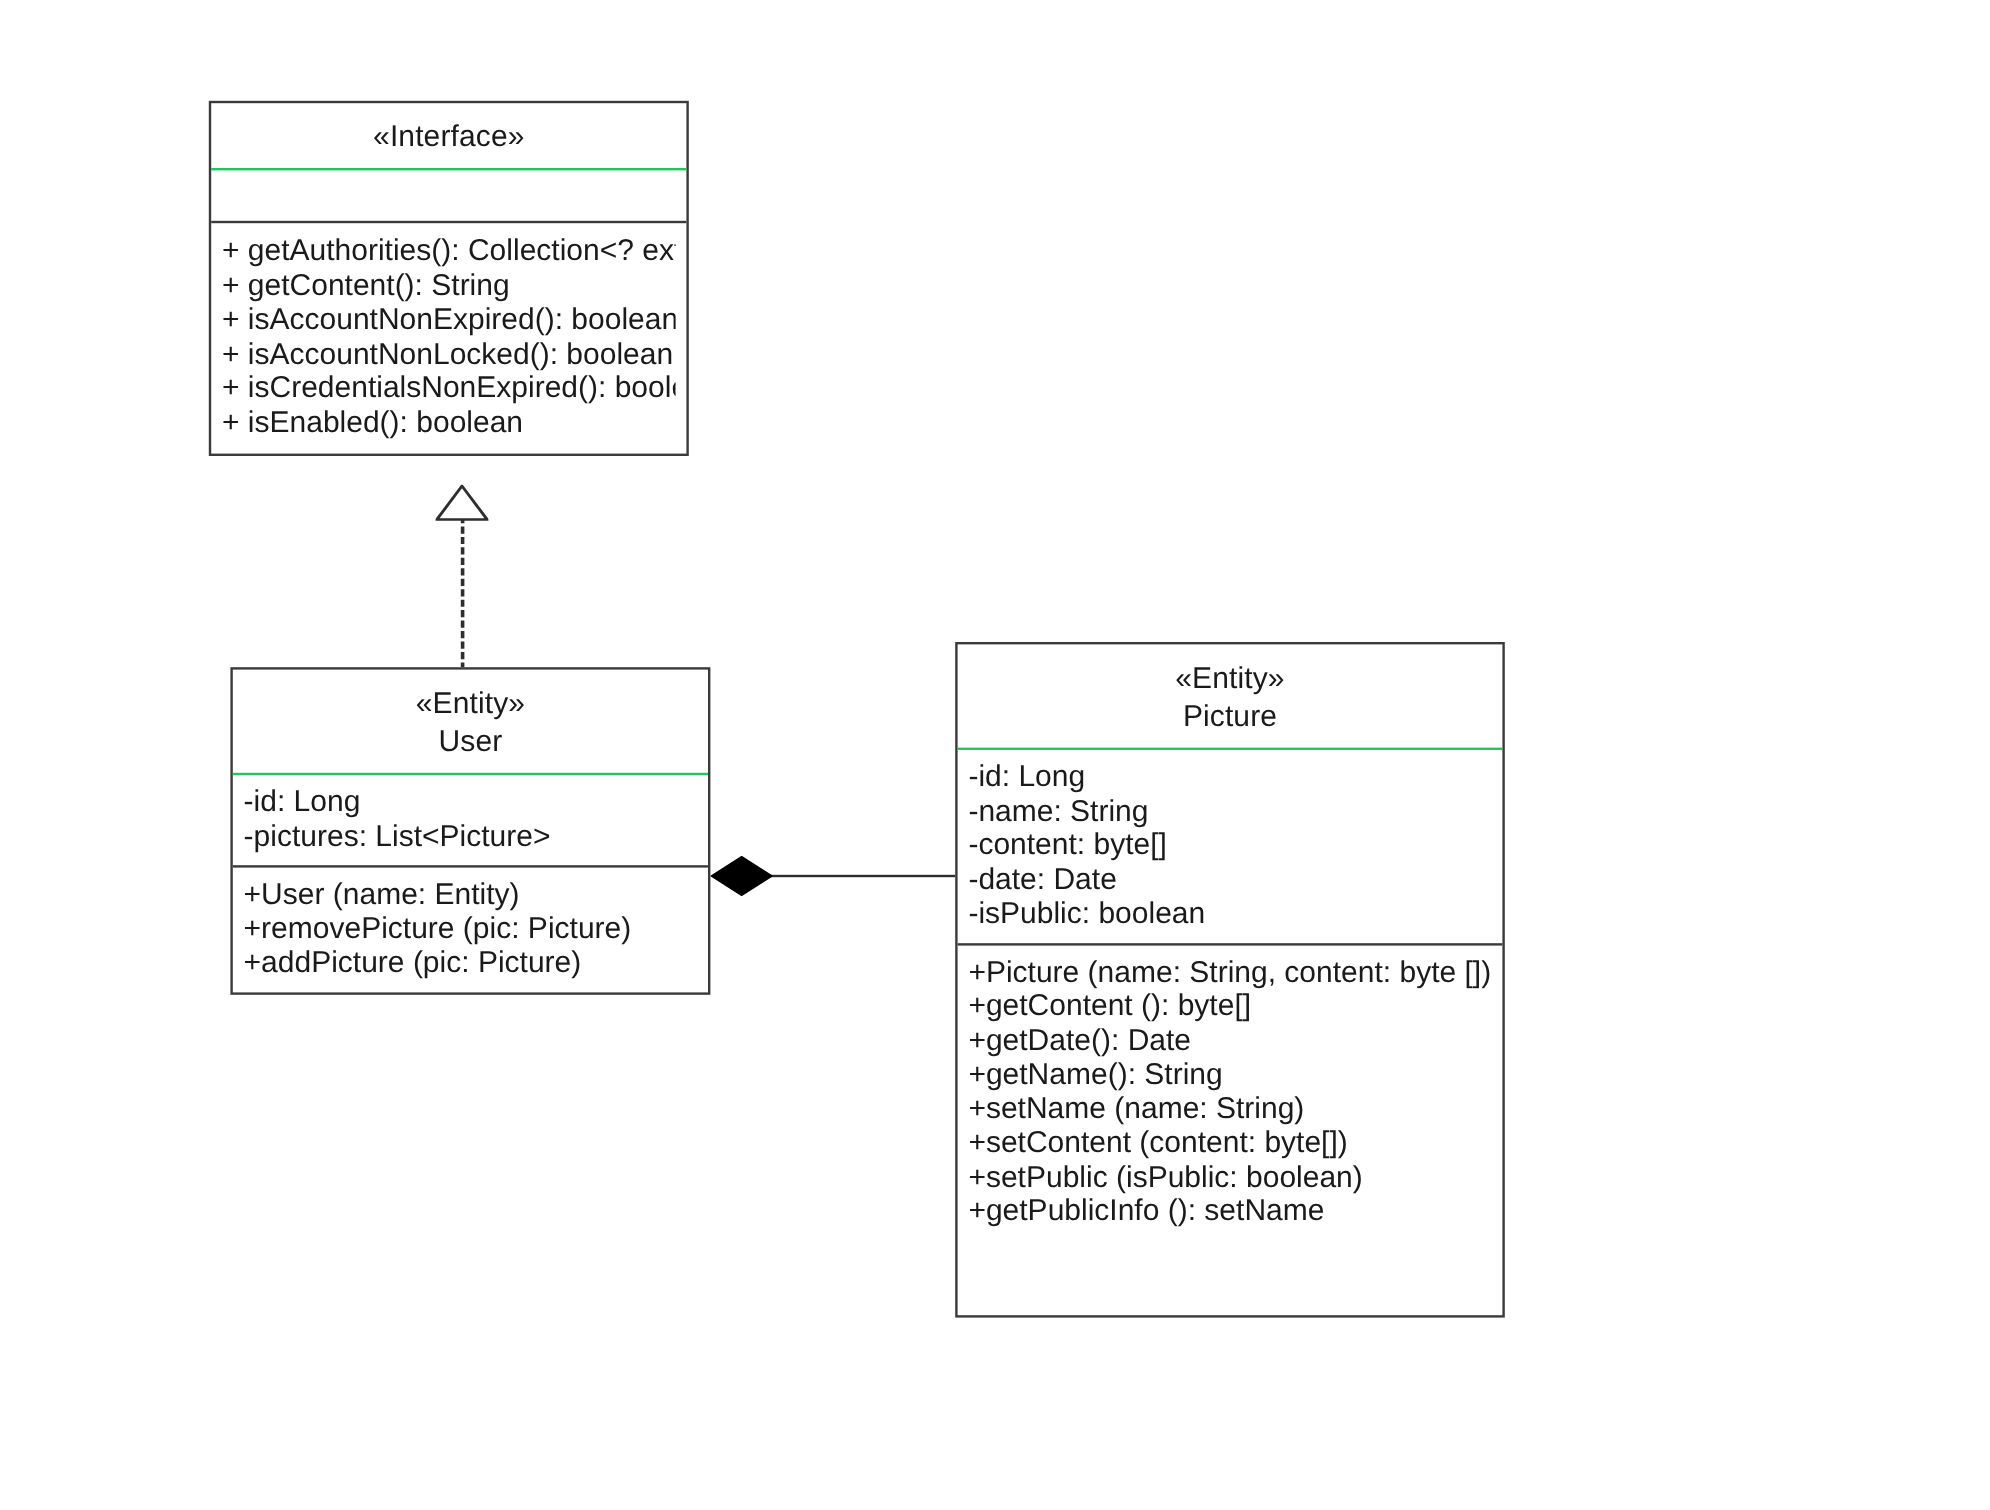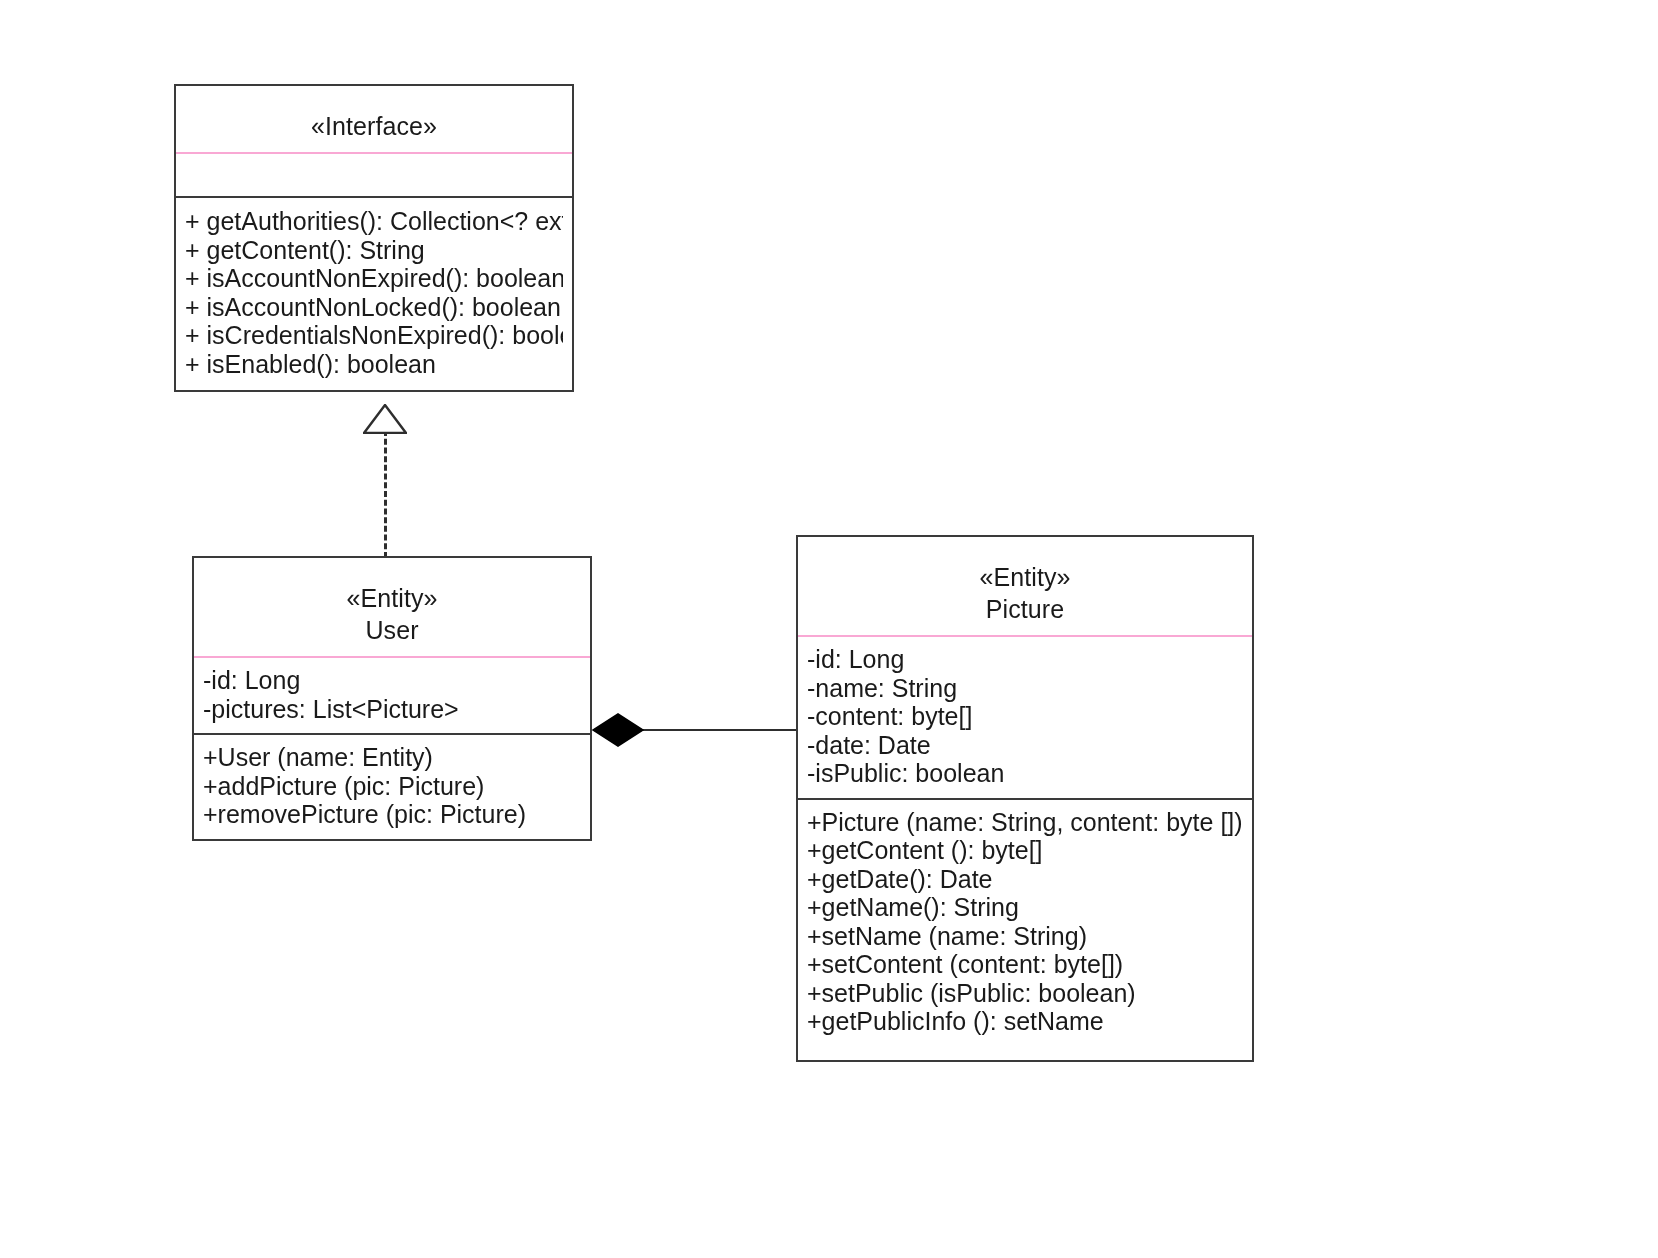--- a/index.html
+++ b/index.html
@@ -24,22 +24,22 @@
   .uml-class {
     position: absolute;
     box-sizing: border-box;
     border: 2px solid #3a3a3a;
     background: #ffffff;
     z-index: 5;
   }
   .uml-header {
     box-sizing: border-box;
     text-align: center;
-    padding: 24px 8px 10px 8px;
-    border-bottom: 2px solid #f9a8d4;
+    padding: 12px 8px 10px 8px;
+    border-bottom: 2px solid #22c55e;
     line-height: 1.28;
   }
   .uml-stereotype,
   .uml-classname {
     display: block;
     font-size: 25px;
     letter-spacing: 0.1px;
     white-space: nowrap;
   }
   .uml-compartment {
@@ -81,21 +81,21 @@
     width: 400px;
   }
 
   
   #class-picture {
     left: 796px;
     top: 535px;
     width: 458px;
   }
   #class-picture .uml-compartment.methods {
-    padding-bottom: 24px;
+    padding-bottom: 72px;
   }
 
   
   .connector {
     position: absolute;
     z-index: 2;
   }
   
   #realization-line {
     left: 384px;
@@ -152,22 +152,22 @@
     <div class="uml-header">
       <span class="uml-stereotype">«Entity»</span>
       <span class="uml-classname">User</span>
     </div>
     <div class="uml-compartment divided">
       <span class="uml-member">-id: Long</span>
       <span class="uml-member">-pictures: List&lt;Picture&gt;</span>
     </div>
     <div class="uml-compartment methods">
       <span class="uml-member">+User (name: Entity)</span>
+      <span class="uml-member">+removePicture (pic: Picture)</span>
       <span class="uml-member">+addPicture (pic: Picture)</span>
-      <span class="uml-member">+removePicture (pic: Picture)</span>
     </div>
   </div>
 
   <div class="uml-class" id="class-picture">
     <div class="uml-header">
       <span class="uml-stereotype">«Entity»</span>
       <span class="uml-classname">Picture</span>
     </div>
     <div class="uml-compartment divided">
       <span class="uml-member">-id: Long</span>

